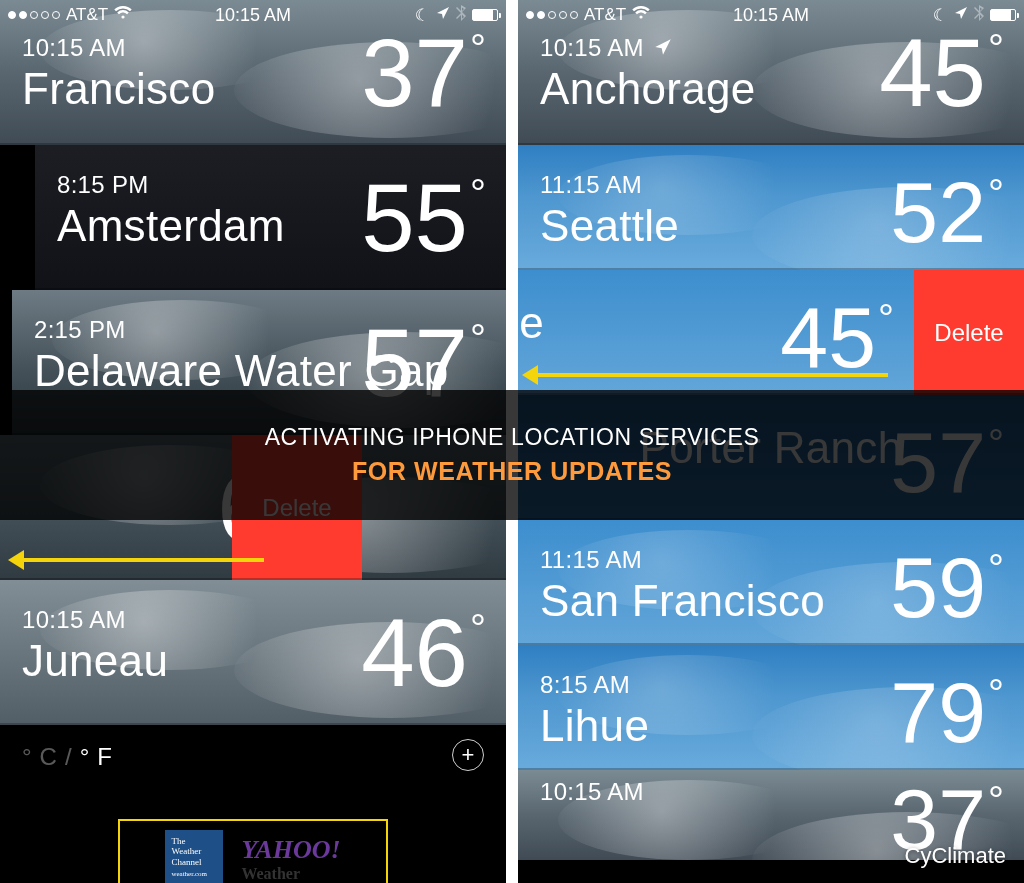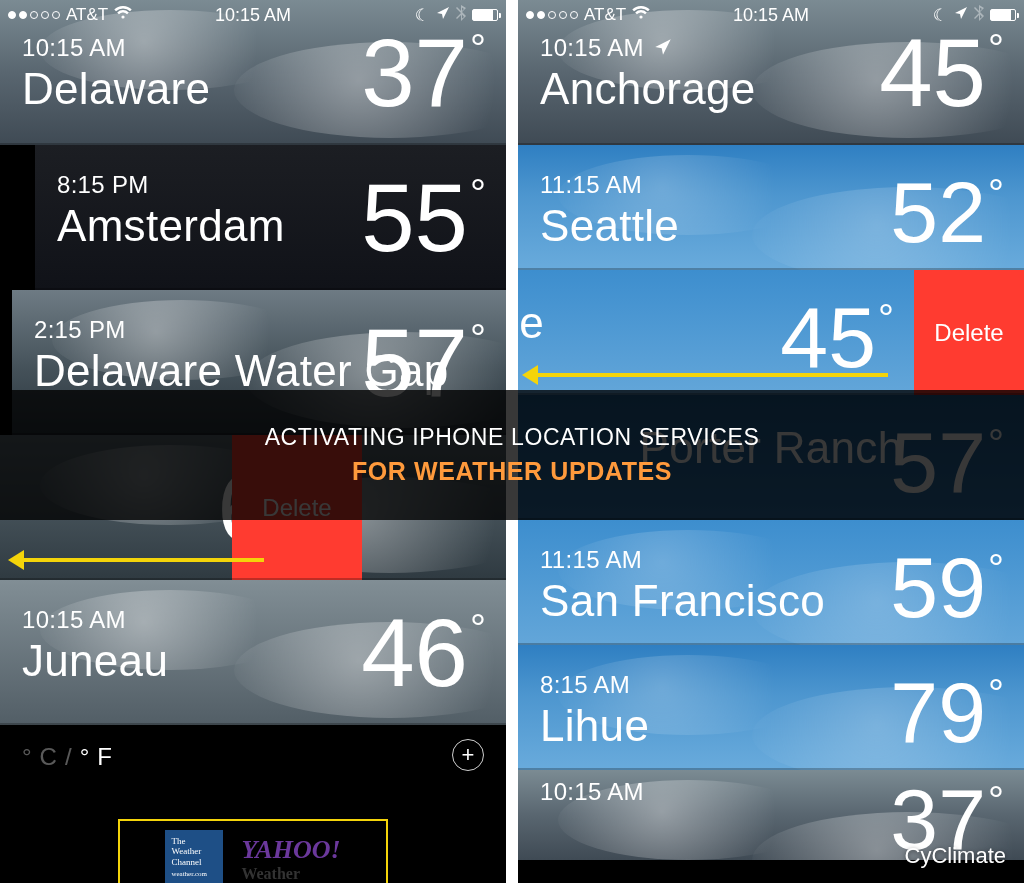--- a/index.html
+++ b/index.html
@@ -105,21 +105,21 @@
             <svg width="10" height="16" viewBox="0 0 10 16">
                 <path fill="#fff" d="M5 0v6L1 2 0 3l5 5-5 5 1 1 4-4v6l5-5-4-4 4-4-5-3zm1 2.4L8 4 6 6V2.4zm0 7.2L8 12l-2 1.6V9.6z"></path>
               </svg>
           </span>
           <span class="battery">
               <i></i>
             </span>
         </div>
       </div>
       <div class="row-time">10:15 AM</div>
-      <div class="row-city">Delaware</div>
+      <div class="row-city">Francisco</div>
       <div class="row-temp"><span>37</span><sup>°</sup></div>
       <div class="row-sep"></div>
     </div>
 
     <div class="row bg-night">
       <div class="row-time">8:15 PM</div>
       <div class="row-city">Amsterdam</div>
       <div class="row-temp"><span>55</span><sup>°</sup></div>
       <div class="row-sep"></div>
     </div>

